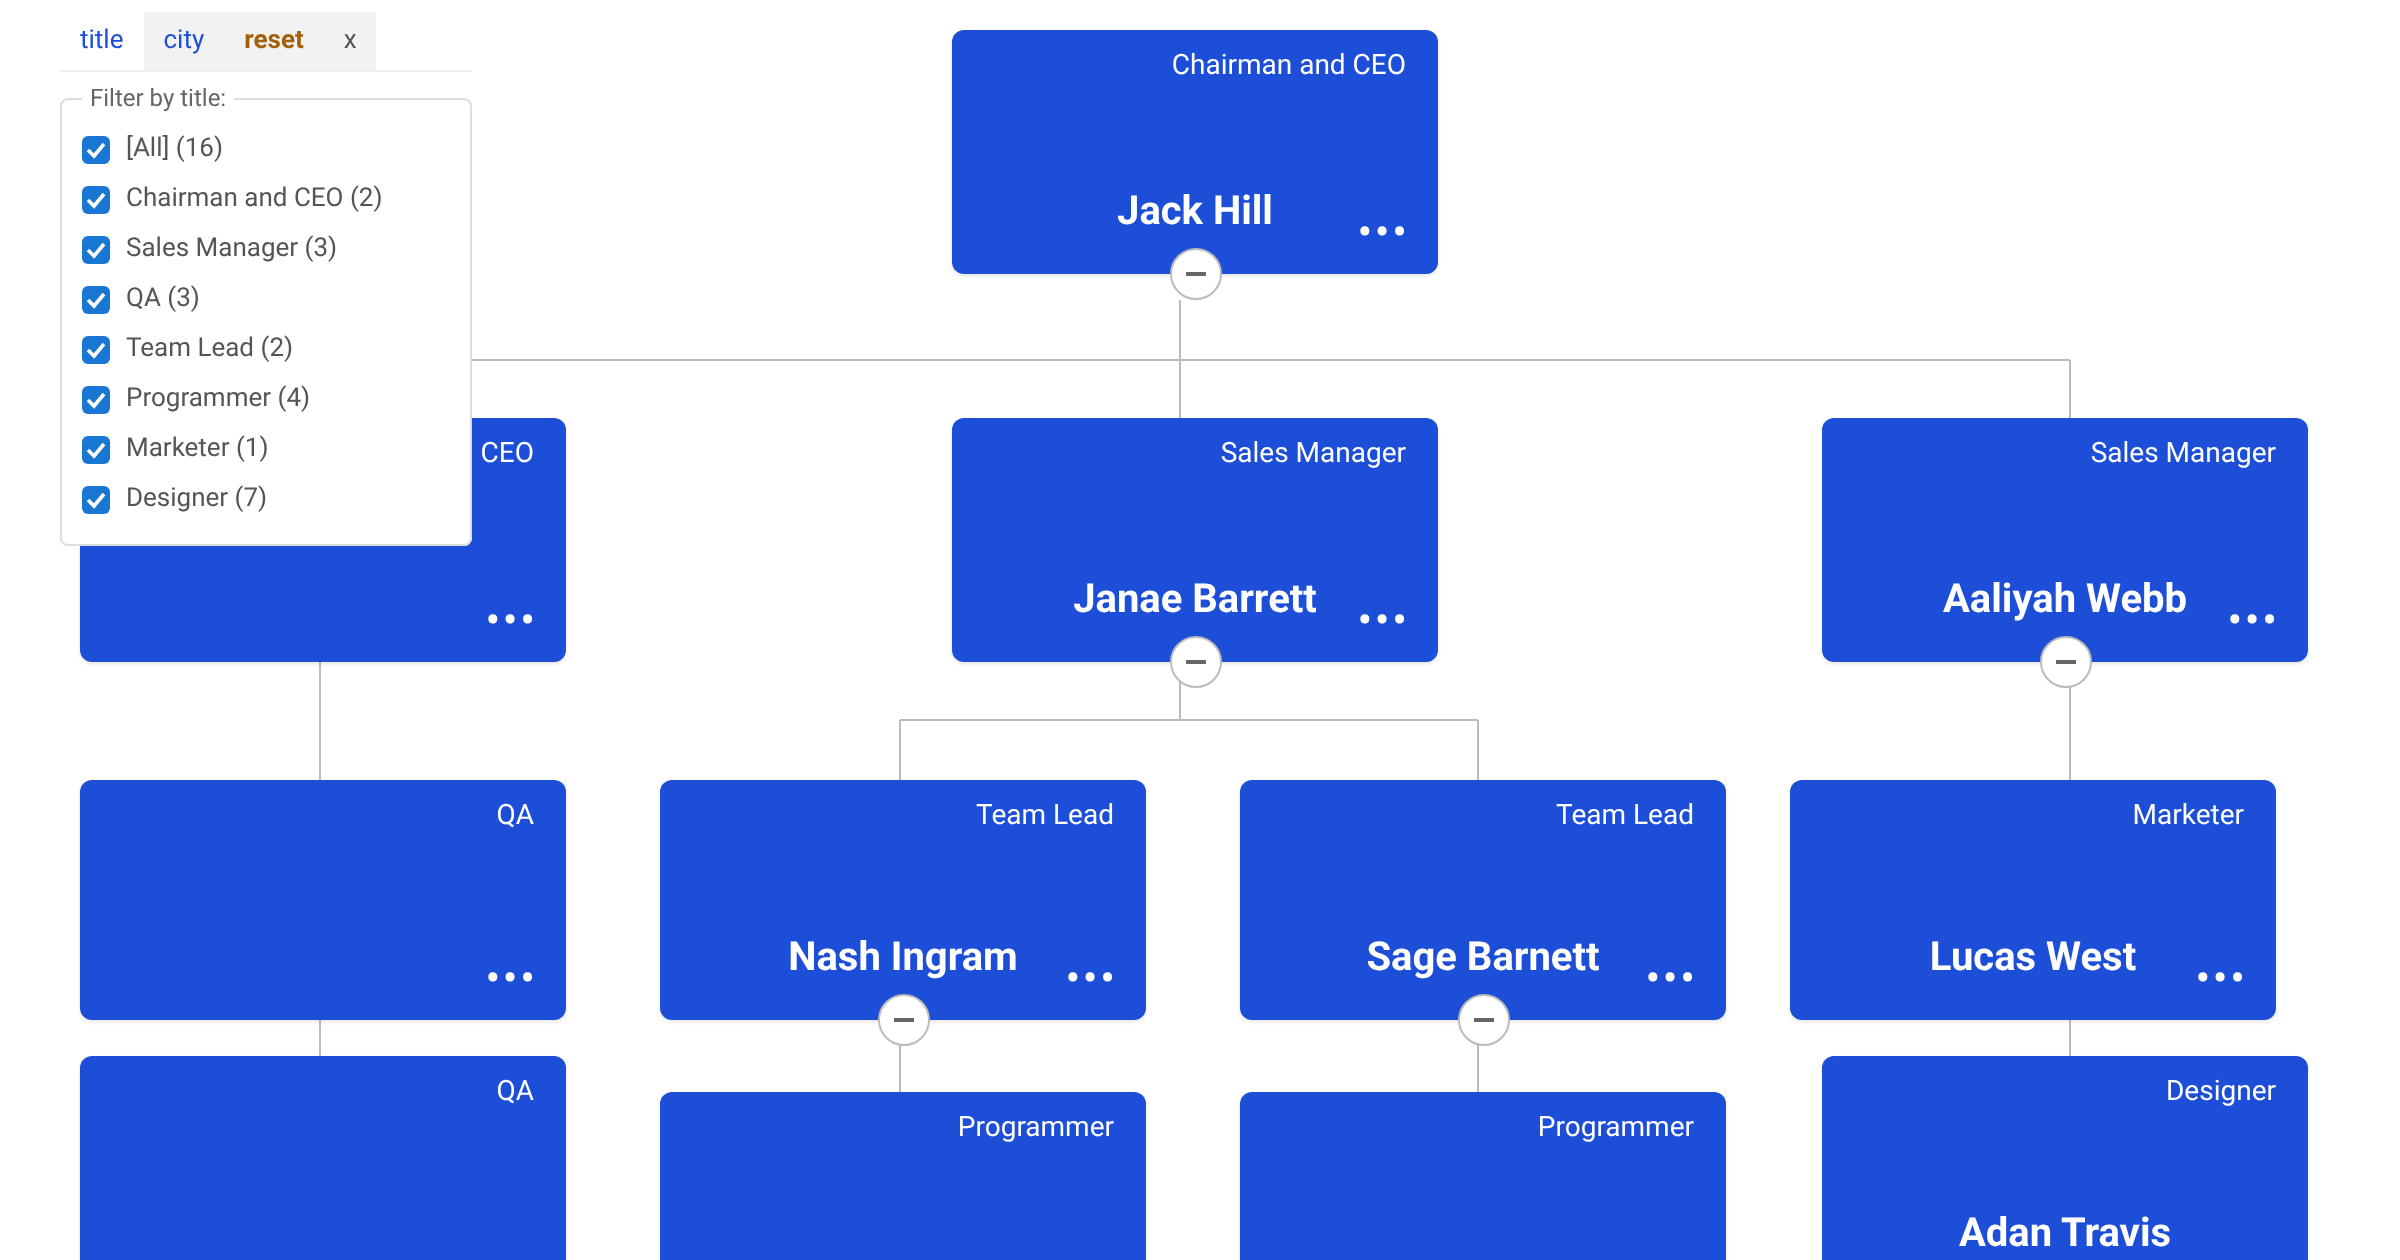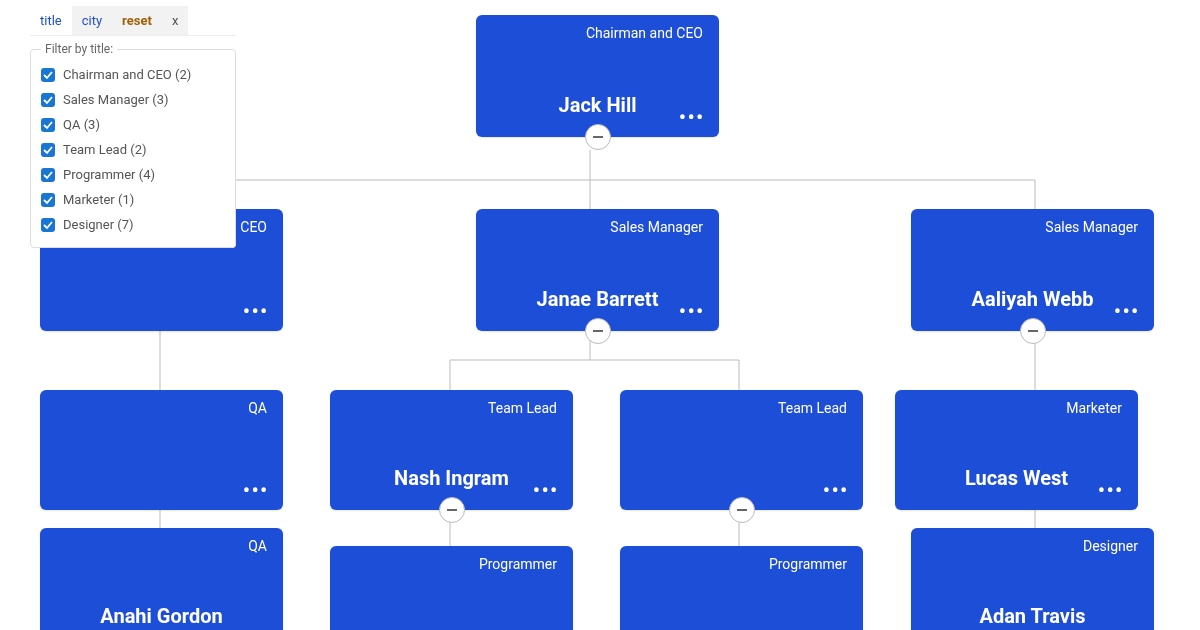--- a/index.html
+++ b/index.html
@@ -199,34 +199,34 @@
       </div>
 </div>
 
 <div class="node" style="left:40px; top:390px; width:243px; height:120px;">
   <div class="role">QA</div>
   <div class="dots">•••</div>
 </div>
 
 <div class="node" style="left:40px; top:528px; width:243px; height:120px;">
   <div class="role">QA</div>
-  <div class="name">Anahi Gordon</div>
 </div>
 
 <div class="node" style="left:330px; top:390px; width:243px; height:120px;">
   <div class="role">Team Lead</div>
   <div class="name">Nash Ingram</div>
   <div class="dots">•••</div>
   <div class="toggle">
         <div class="toggle-line"></div>
       </div>
 </div>
 
 <div class="node" style="left:620px; top:390px; width:243px; height:120px;">
   <div class="role">Team Lead</div>
+  <div class="name">Sage Barnett</div>
   <div class="dots">•••</div>
   <div class="toggle">
         <div class="toggle-line"></div>
       </div>
 </div>
 
 <div class="node" style="left:895px; top:390px; width:243px; height:120px;">
   <div class="role">Marketer</div>
   <div class="name">Lucas West</div>
   <div class="dots">•••</div>
@@ -253,20 +253,28 @@
     <div class="tab x">x</div>
   </div>
   <fieldset class="filter-group">
     <legend>Filter by title:</legend>
     <div class="opt">
       <span class="cb">
             <svg viewBox="0 0 10 10">
               <path d="M1 5 L4 8 L9 2" stroke="#fff" stroke-width="1.8" fill="none"></path>
             </svg>
           </span>
+      <span>[All] (16)</span>
+    </div>
+    <div class="opt">
+      <span class="cb">
+            <svg viewBox="0 0 10 10">
+              <path d="M1 5 L4 8 L9 2" stroke="#fff" stroke-width="1.8" fill="none"></path>
+            </svg>
+          </span>
       <span>Chairman and CEO (2)</span>
     </div>
     <div class="opt">
       <span class="cb">
             <svg viewBox="0 0 10 10">
               <path d="M1 5 L4 8 L9 2" stroke="#fff" stroke-width="1.8" fill="none"></path>
             </svg>
           </span>
       <span>Sales Manager (3)</span>
     </div>

